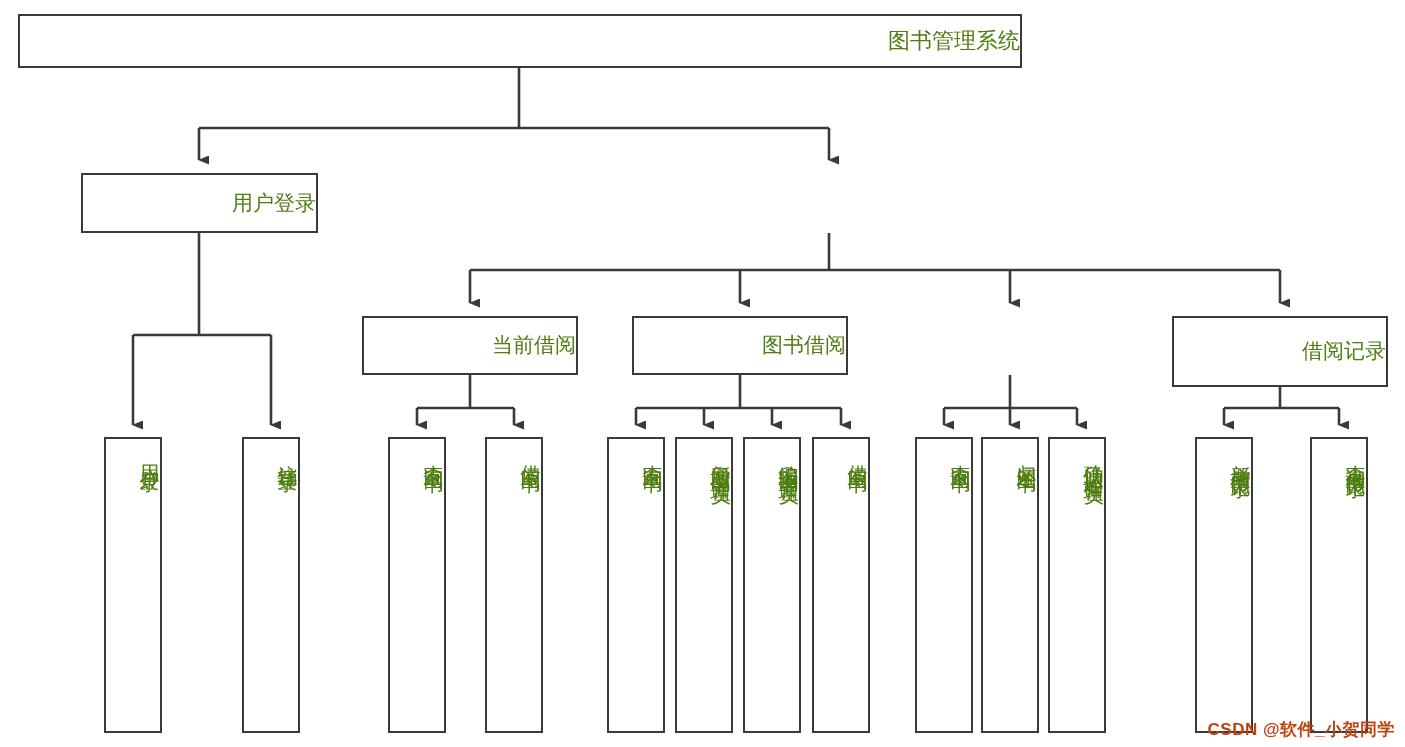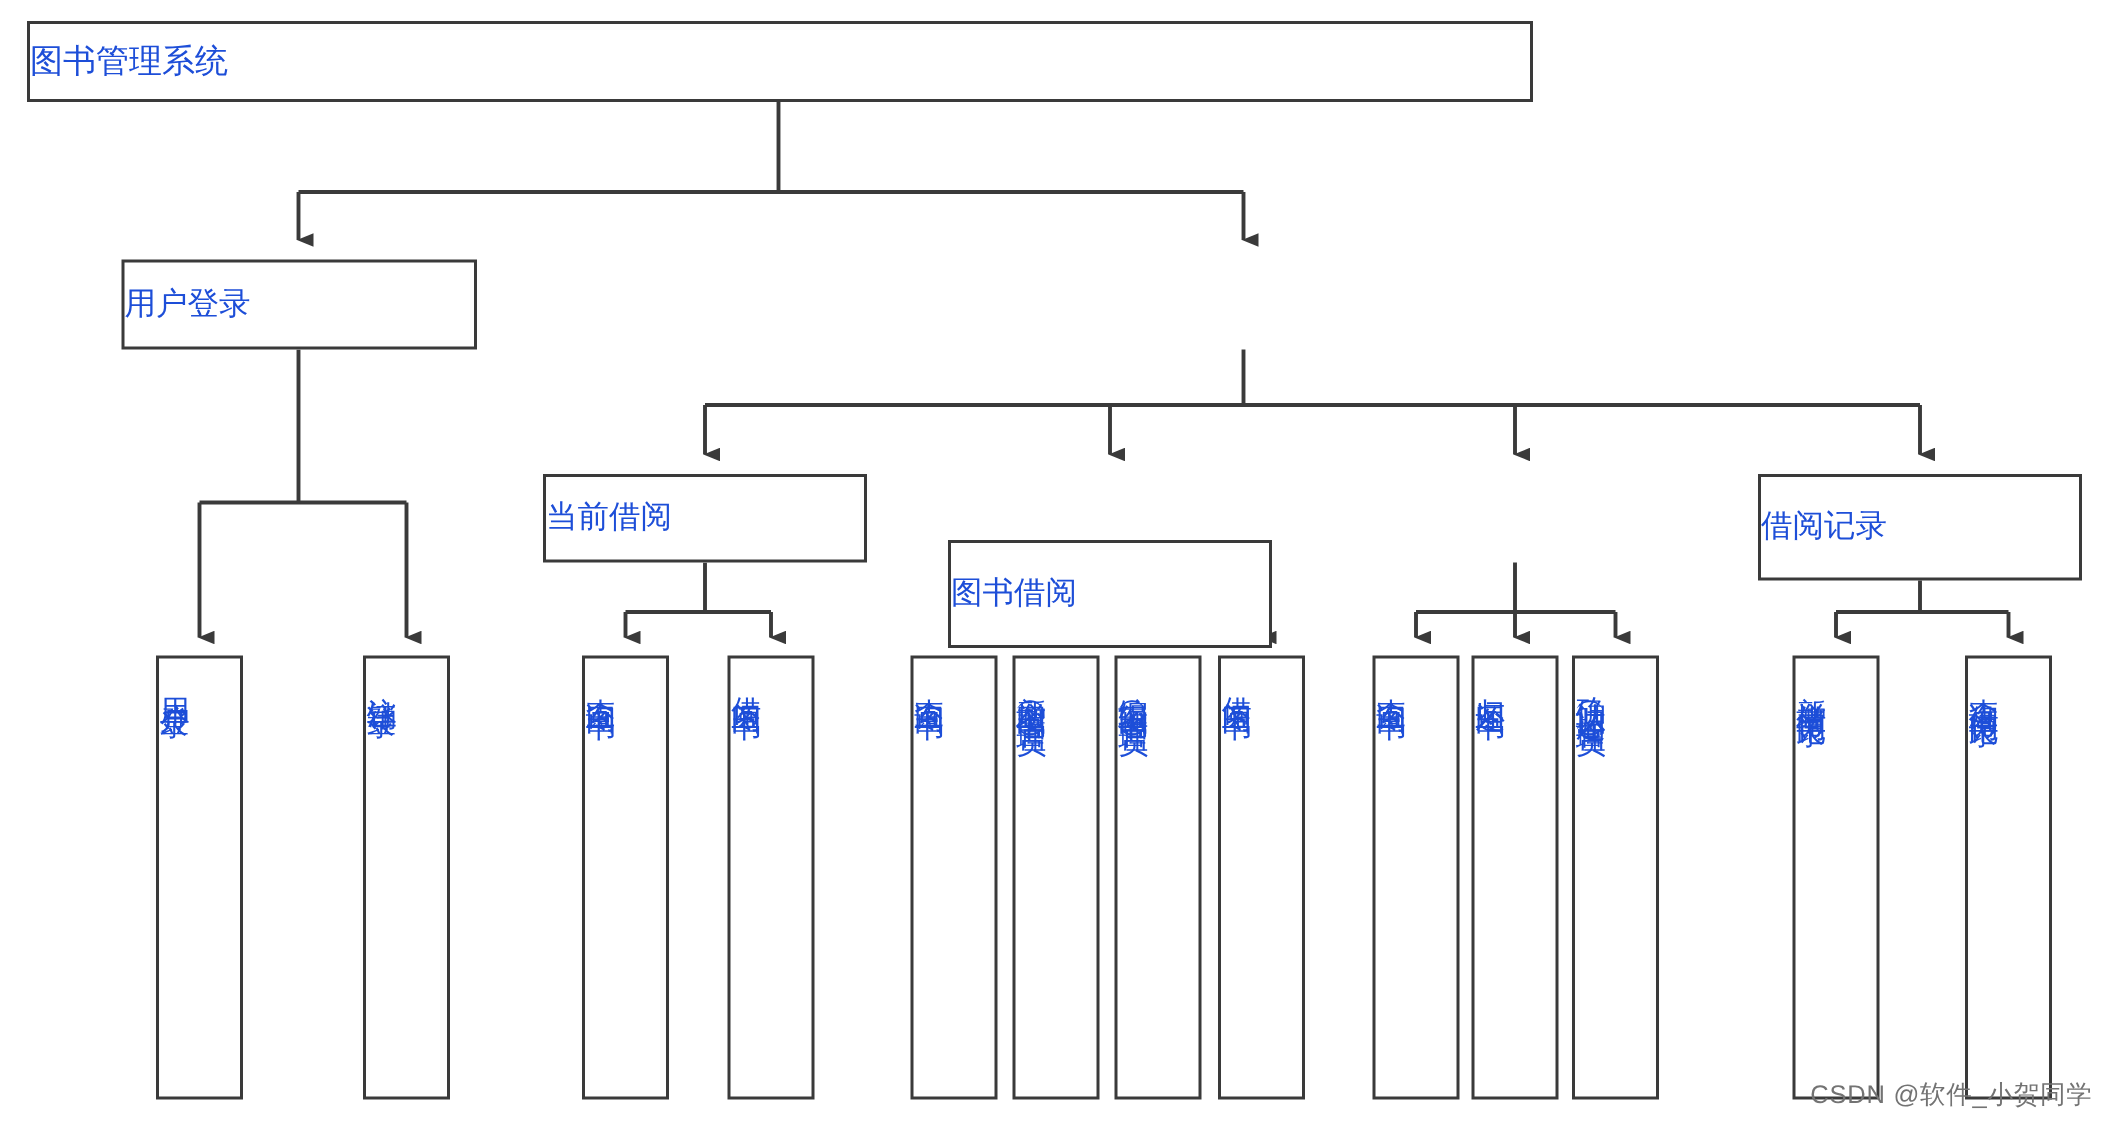--- a/index.html
+++ b/index.html
@@ -26,22 +26,22 @@
     height: 747px;
     pointer-events: none;
   }
   .node {
     position: absolute;
     box-sizing: border-box;
     background: #ffffff;
     border: 2px solid #3a3a3a;
     display: flex;
     align-items: center;
-    justify-content: flex-start;
-    color: #1d4ed8;
+    justify-content: flex-end;
+    color: #4d7c0f;
     z-index: 2;
   }
   .node .label {
     display: block;
     text-align: center;
     line-height: 1.18;
     white-space: nowrap;
   }
   
   .node.h .label {
@@ -61,24 +61,25 @@
     font-size: 20px;
     letter-spacing: 3px;
     line-height: 1;
     white-space: nowrap;
   }
   .watermark {
     position: absolute;
     right: 10px;
     bottom: 6px;
     font-size: 17px;
-    color: #737373;
+    color: #c2410c;
     white-space: nowrap;
     z-index: 3;
     letter-spacing: 0.5px;
+    font-weight: bold;
   }
 </style>
 </head>
 <body>
 
 <div id="canvas">
 
   <svg id="wires" viewBox="0 0 1405 747" xmlns="http://www.w3.org/2000/svg">
     <defs>
       <marker id="arr" markerWidth="9" markerHeight="11" refX="4.5" refY="10" orient="auto" markerUnits="userSpaceOnUse">
@@ -135,21 +136,21 @@
 
   <div class="node h" style="left:81px; top:173px; width:237px; height:60px;">
     <span class="label">用户登录</span>
   </div>
 
 
   <div class="node h" style="left:362px; top:316px; width:216px; height:59px;">
     <span class="label">当前借阅</span>
   </div>
 
-  <div class="node h" style="left:632px; top:316px; width:216px; height:72px;margin-top:44px;">
+  <div class="node h" style="left:632px; top:316px; width:216px; height:59px;">
     <span class="label">图书借阅</span>
   </div>
 
 
   <div class="node h" style="left:1172px; top:316px; width:216px; height:71px;">
     <span class="label">借阅记录</span>
   </div>
 
   <div class="node v" style="left:104px; top:437px; width:58px; height:296px;">
     <span class="label">用户登录</span>

